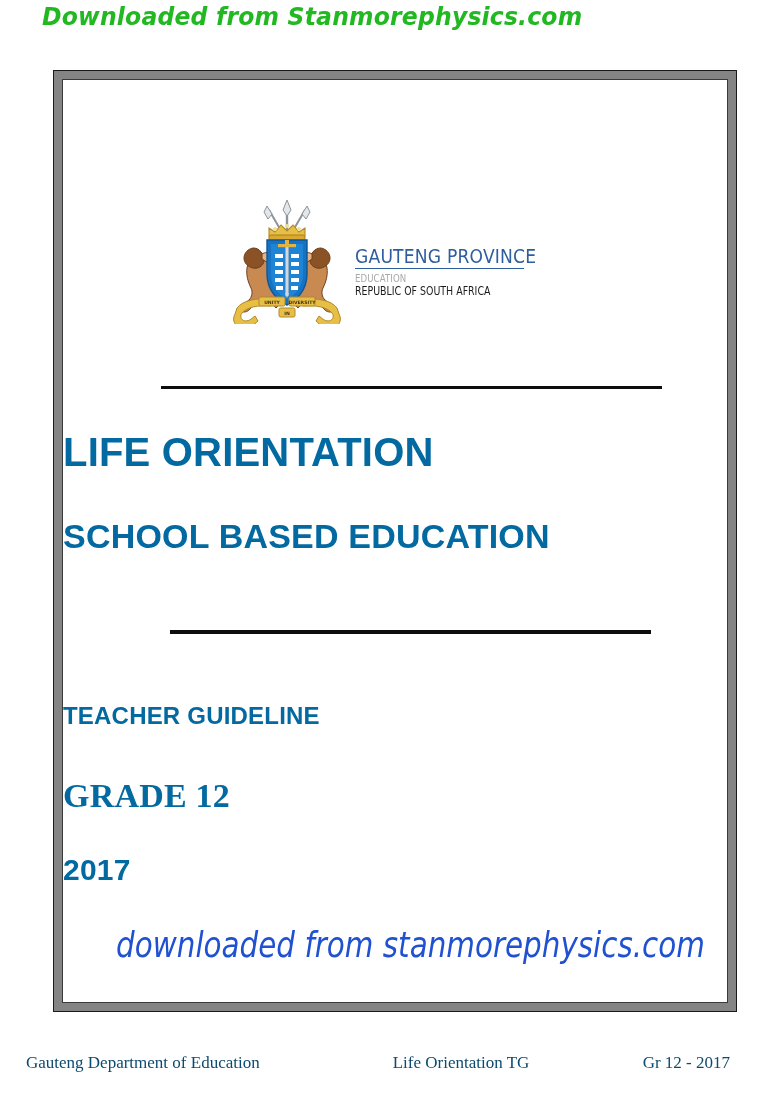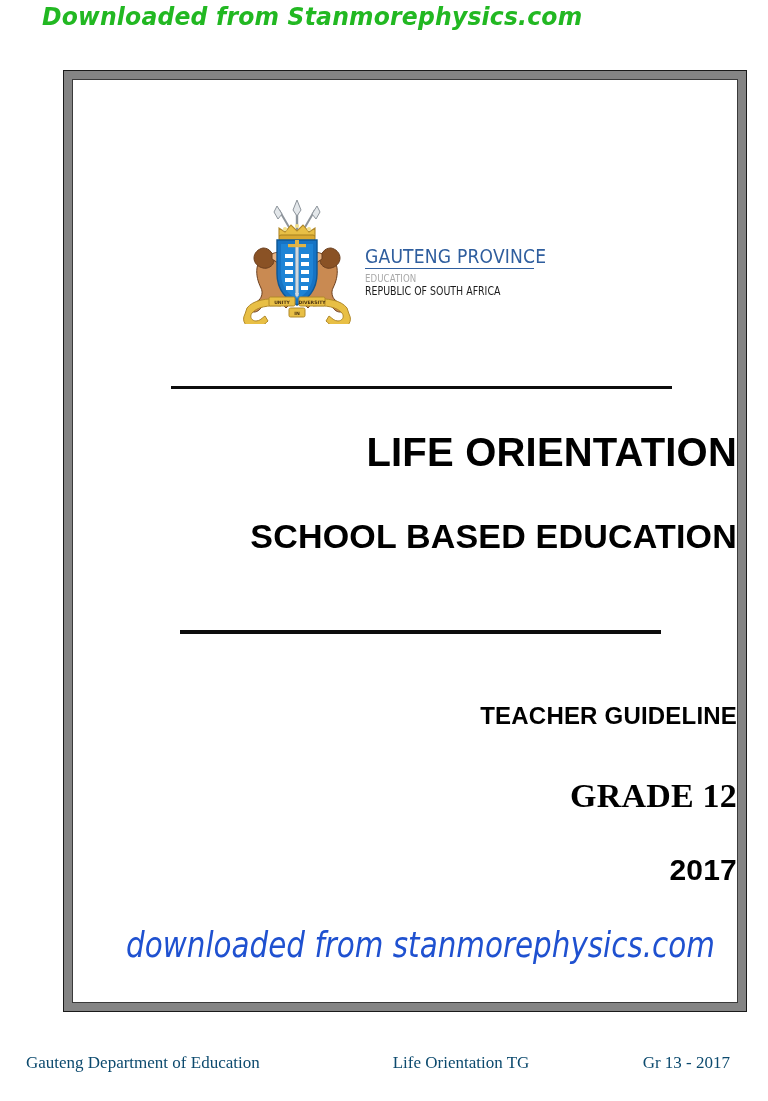--- a/index.html
+++ b/index.html
@@ -27,21 +27,21 @@
     color: #22b822;
     letter-spacing: 0.2px;
     white-space: nowrap;
     transform: scaleX(0.94);
     transform-origin: left center;
   }
 
   
   .page-frame {
     position: absolute;
-    left: 63px;
+    left: 53px;
     top: 70px;
     width: 684px;
     height: 942px;
     box-sizing: border-box;
     border: 1px solid #1a1a1a;
     background: #ffffff;
     padding: 6px;
   }
   .page-frame-inner {
     position: absolute;
@@ -140,22 +140,22 @@
     top: 550px;
     width: 481px;
     height: 4px;
   }
 
   
   .title {
     position: absolute;
     left: 0;
     right: 0;
-    text-align: right;
-    color: #000000;
+    text-align: left;
+    color: #0369a1;
     font-weight: bold;
     font-family: "Liberation Sans", sans-serif;
     white-space: nowrap;
   }
   .title-subject   { top: 350px; font-size: 40px; letter-spacing: 0.2px; }
   .title-sba       { top: 437px; font-size: 34px; letter-spacing: 0.2px; }
   .title-guideline { top: 622px; font-size: 24px; letter-spacing: 0.2px; }
   .title-grade     { top: 697px; font-size: 34px; letter-spacing: 0.2px; font-family: Liberation Serif, serif; }
   .title-year      { top: 773px; font-size: 30px; letter-spacing: 0.2px; }
 
@@ -304,14 +304,14 @@
     <div class="watermark-bottom">downloaded from stanmorephysics.com</div>
 
    </div>
   </div>
  </div>
 </div>
 
 <div class="footer">
   <div class="footer-left">Gauteng Department of Education</div>
   <div class="footer-center">Life Orientation TG</div>
-  <div class="footer-right">Gr 13 - 2017</div>
+  <div class="footer-right">Gr 12 - 2017</div>
 </div>
 
 </body></html>

